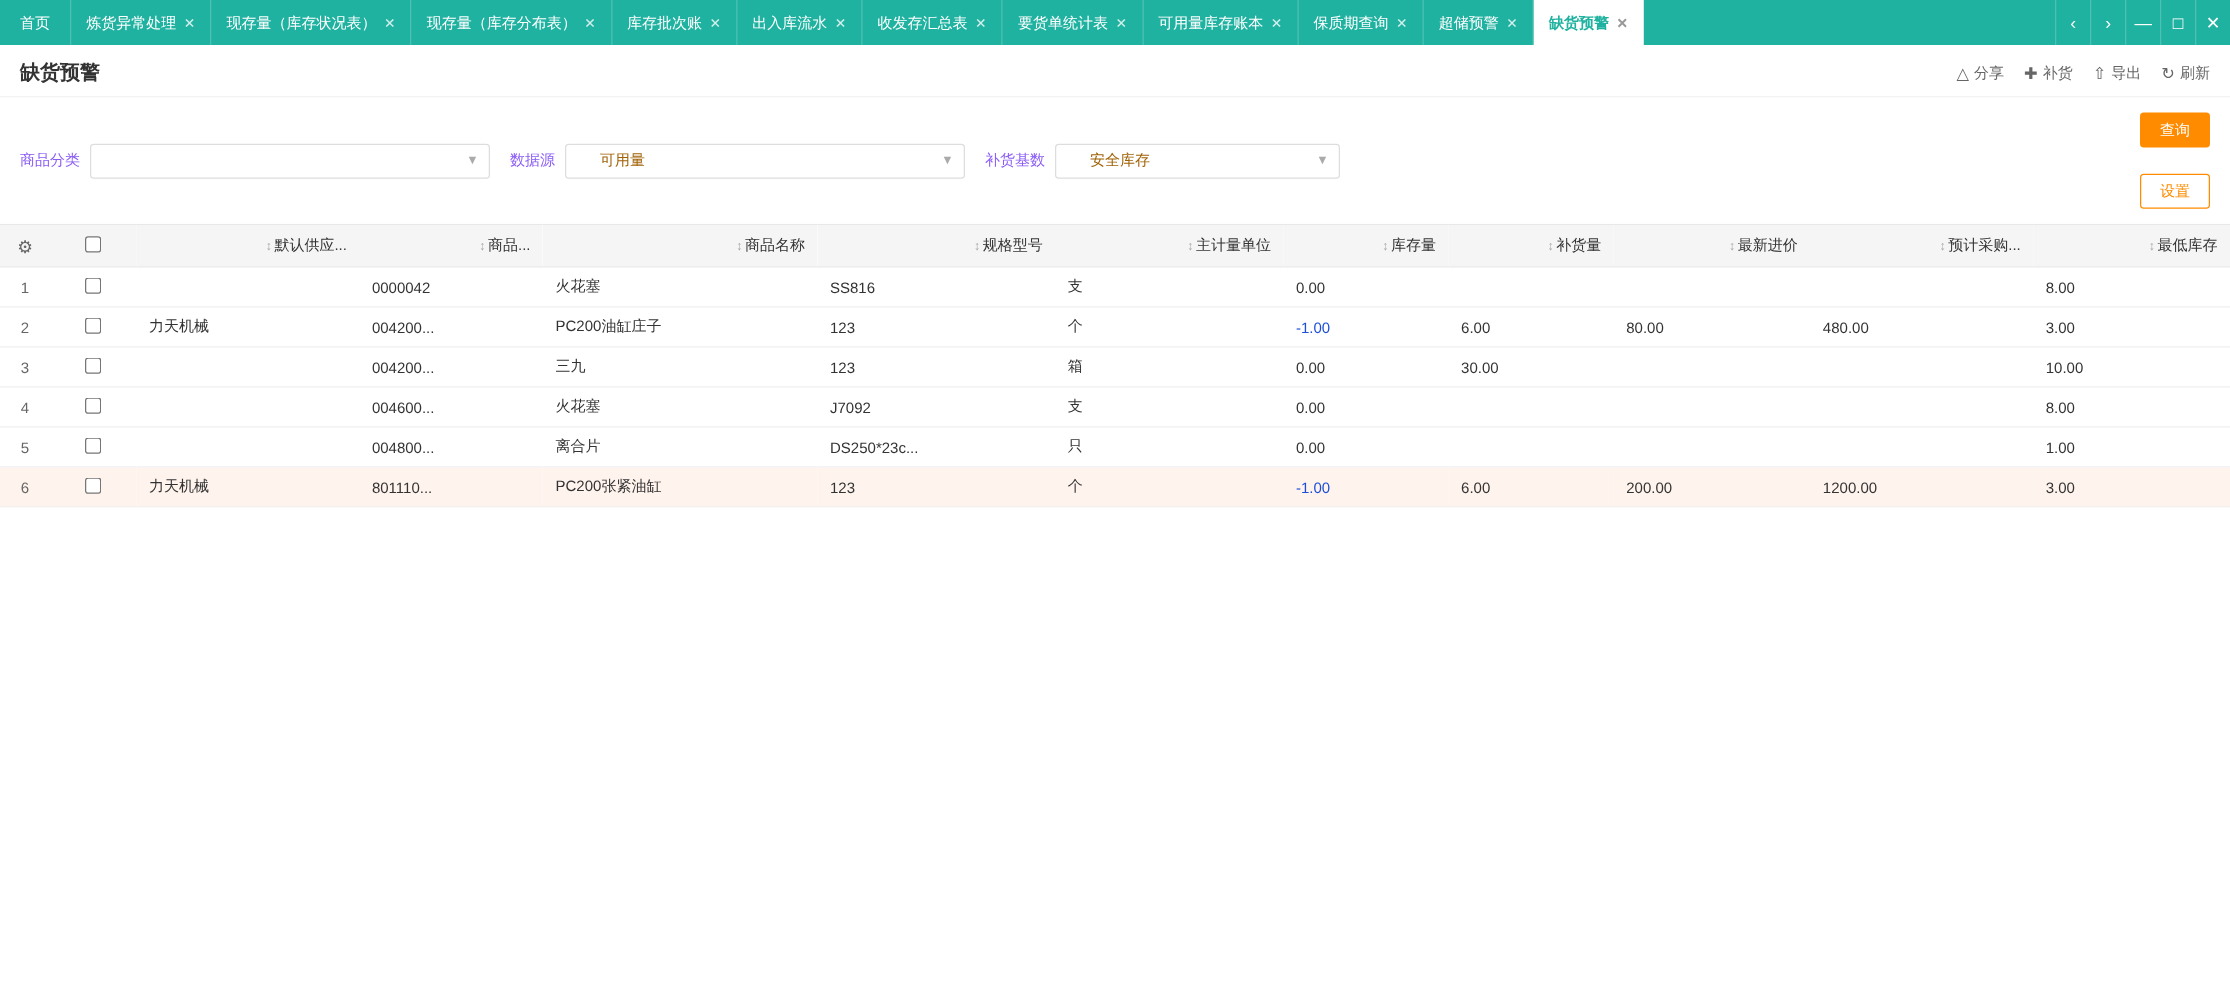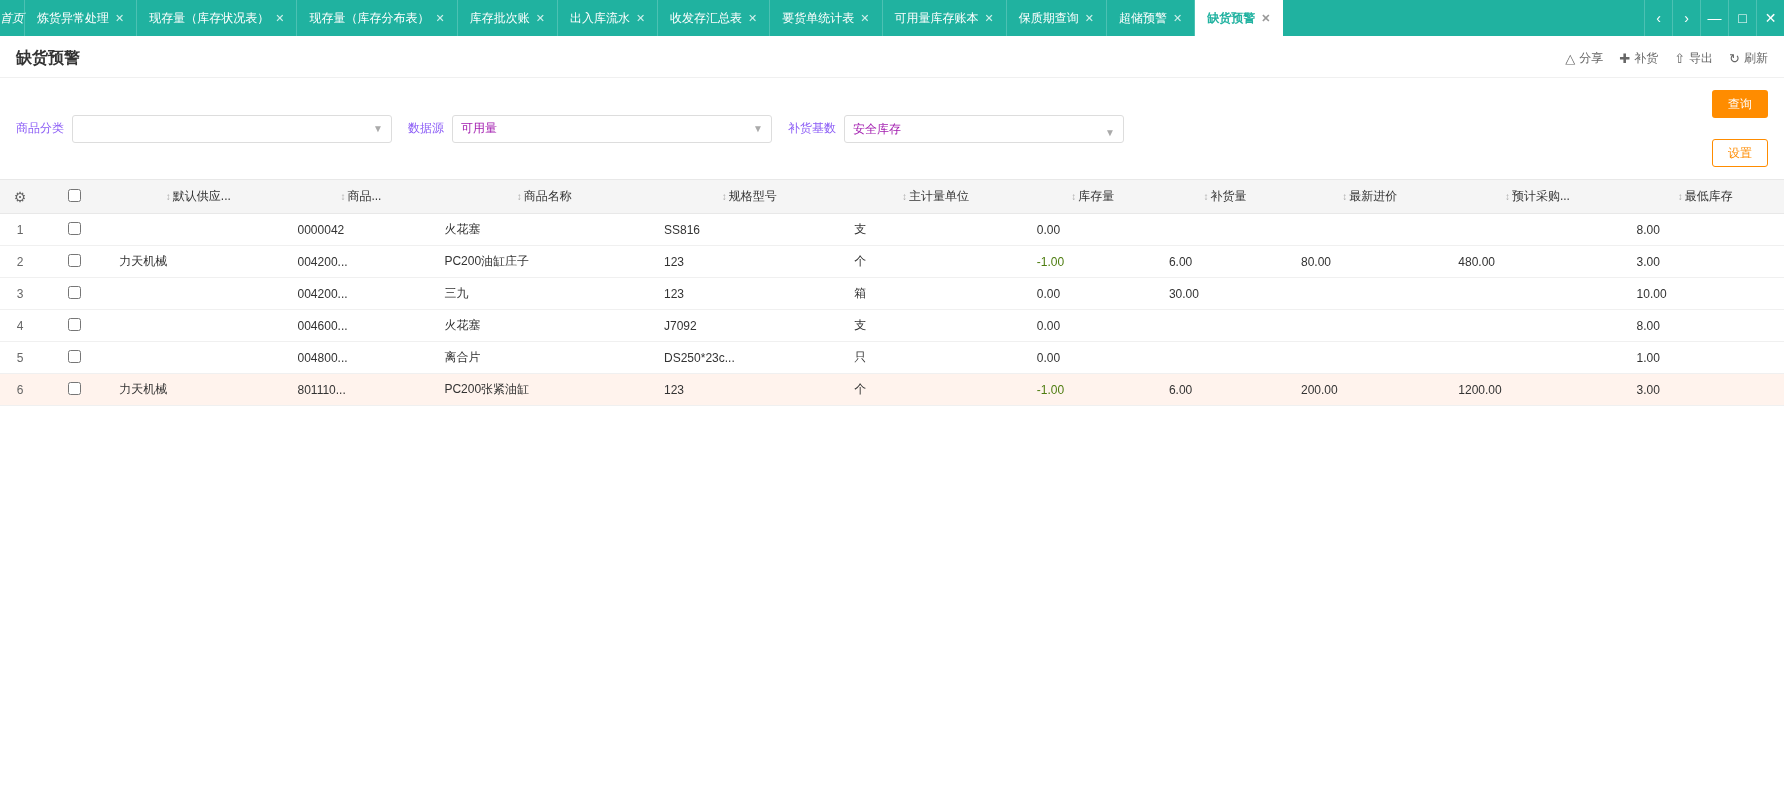--- a/index.html
+++ b/index.html
@@ -19,21 +19,21 @@
       align-items: center;
       padding: 12px 12px;
       height: 36px;
       color: #fff;
       font-size: 12px;
       white-space: nowrap;
       cursor: pointer;
       border-right: 1px solid rgba(255,255,255,0.2);
       position: relative;
     }
-    .tab-item:first-child { padding: 0 0; font-style: italic; }
+    .tab-item:first-child { padding: 0 16px; }
     .tab-item.active {
       background: #fff;
       color: #20b2a0;
       font-weight: bold;
     }
     .tab-item .close-icon {
       margin-left: 6px;
       font-size: 11px;
       color: rgba(255,255,255,0.8);
       cursor: pointer;
@@ -124,21 +124,22 @@
       color: #333;
       position: relative;
     }
     .filter-select .arrow {
       margin-left: auto;
       color: #aaa;
       font-size: 10px;
     }
     .filter-select-value {
       flex: 1;
-      color: #a21caf;
+      color: #a16207;
+      margin-left: 19px;
     }
     .btn-query {
       background: #ff8c00;
       color: #fff;
       border: none;
       border-radius: 3px;
       padding: 5px 16px;
       cursor: pointer;
       font-size: 12px;
       height: 28px;
@@ -170,21 +171,21 @@
       border-collapse: collapse;
       font-size: 12px;
     }
     thead tr {
       background: #f5f5f5;
       border-top: 1px solid #e8e8e8;
       border-bottom: 1px solid #e8e8e8;
     }
     thead th {
       padding: 8px 10px;
-      text-align: center;
+      text-align: right;
       color: #333;
       font-weight: normal;
       border-right: none;
       white-space: nowrap;
       position: relative;
     }
     thead th .sort-icon {
       color: #aaa;
       font-size: 10px;
       margin-right: 2px;
@@ -202,21 +203,21 @@
     .checkbox-cell { text-align: center; }
     .th-settings {
       width: 40px;
       text-align: center;
     }
     .settings-icon {
       cursor: pointer;
       color: #666;
       font-size: 14px;
     }
-    .negative { color: #4d7c0f; }
+    .negative { color: #1d4ed8; }
   </style>
 </head>
 <body>
 
 <div class="tab-bar">
 
   <div id="tabs-container" style="display:flex;align-items:center;flex:1;overflow:hidden;height:36px;">
       <div class="tab-item">
         <span>首页</span>
       </div>
@@ -308,21 +309,21 @@
     </div>
     <div class="filter-group">
       <span class="filter-label">数据源</span>
       <div class="filter-select" style="width:320px;">
         <span class="filter-select-value">可用量</span>
         <span class="arrow">▼</span>
       </div>
     </div>
     <div class="filter-group">
       <span class="filter-label">补货基数</span>
-      <div class="filter-select" style="width:280px;align-items:flex-end;">
+      <div class="filter-select" style="width:228px;">
         <span class="filter-select-value">安全库存</span>
         <span class="arrow">▼</span>
       </div>
     </div>
     <div class="filter-actions">
       <button class="btn-query">查询</button>
       <button class="btn-settings">设置</button>
     </div>
   </div>
 

